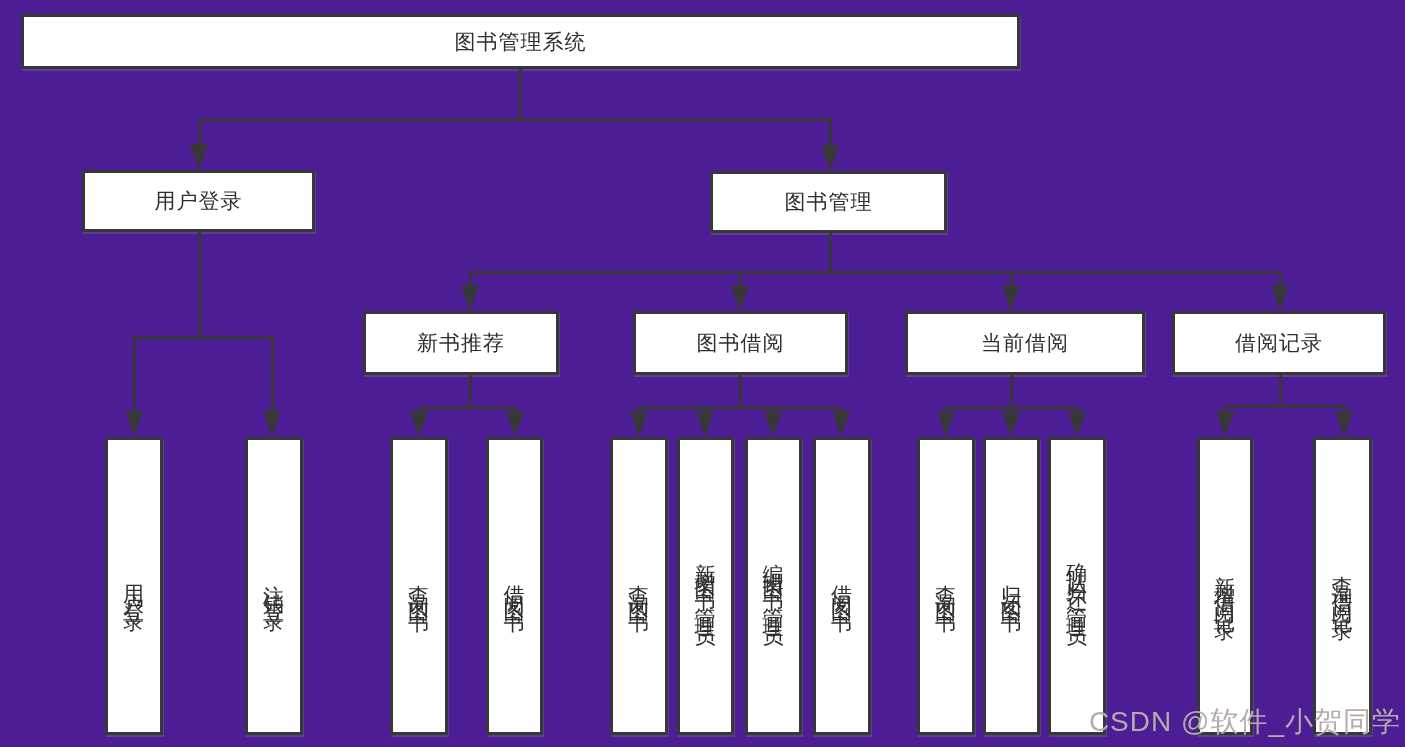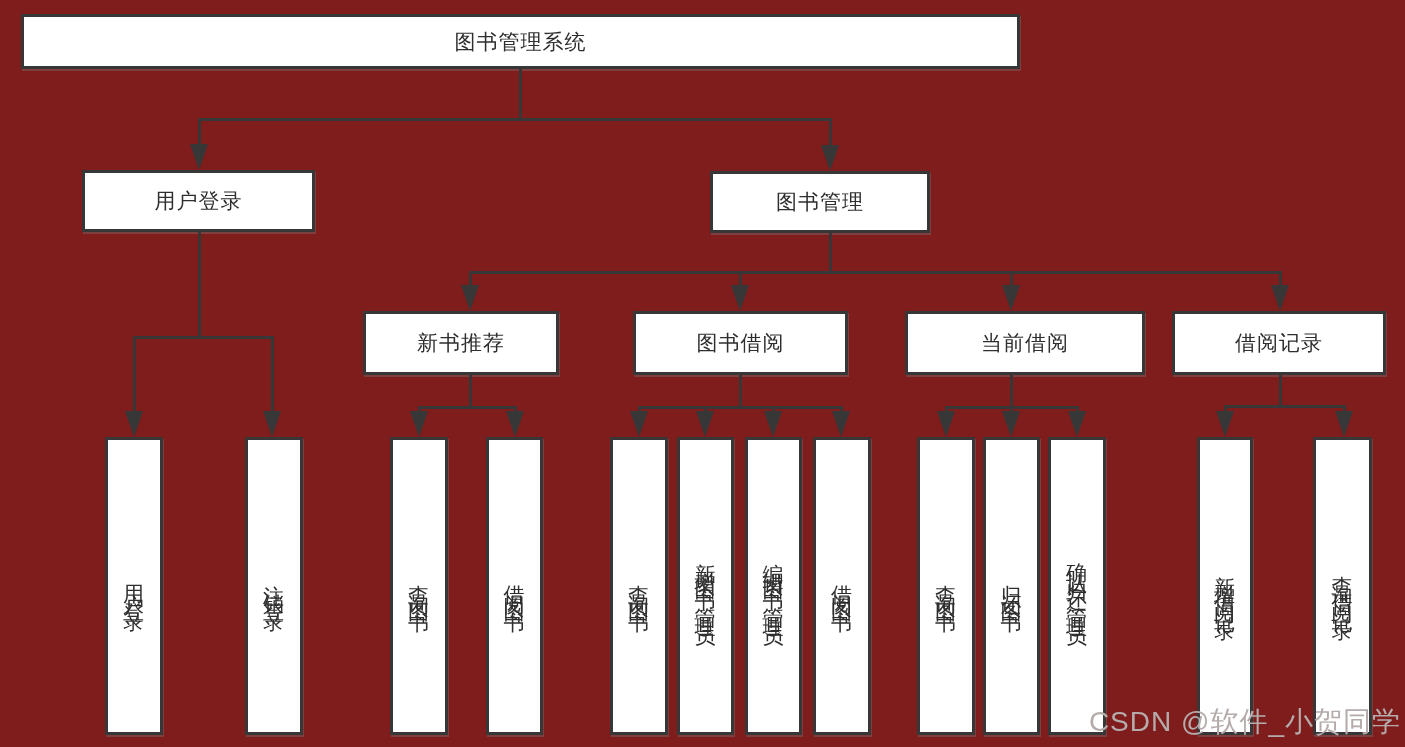--- a/index.html
+++ b/index.html
@@ -1,17 +1,17 @@
 <!DOCTYPE html>
 <html><head>
 <meta charset="utf-8">
 <style>
   html,body{margin:0;padding:0;background:#ffffff;}
   .canvas{
-    position:relative;width:1405px;height:747px;background:#7f1d1d;overflow:hidden;
+    position:relative;width:1405px;height:747px;background:#4c1d95;overflow:hidden;
     font-family:"Liberation Sans","DejaVu Sans",sans-serif;
   }
   .box{
     position:absolute;box-sizing:border-box;background:#ffffff;
     border:3px solid #373737;
     display:flex;align-items:center;justify-content:center;
     color:#2e2e2e;font-size:21px;letter-spacing:1px;
     box-shadow:1px 2px 0 rgba(130,130,130,0.35);
   }
   .leaf{align-items:center;justify-content:center;}
@@ -38,21 +38,21 @@
 <div class="canvas">
 
   <div class="box" style="left:21px;top:14px;width:999px;height:55px;">
     <span>图书管理系统</span>
   </div>
 
   <div class="box" style="left:82px;top:170px;width:233px;height:62px;">
     <span>用户登录</span>
   </div>
 
-  <div class="box" style="left:710px;top:171px;width:220px;height:62px;">
+  <div class="box" style="left:710px;top:171px;width:237px;height:62px;">
     <span>图书管理</span>
   </div>
 
   <div class="box" style="left:363px;top:311px;width:196px;height:64px;">
     <span>新书推荐</span>
   </div>
 
   <div class="box" style="left:633px;top:311px;width:215px;height:64px;">
     <span>图书借阅</span>
   </div>

